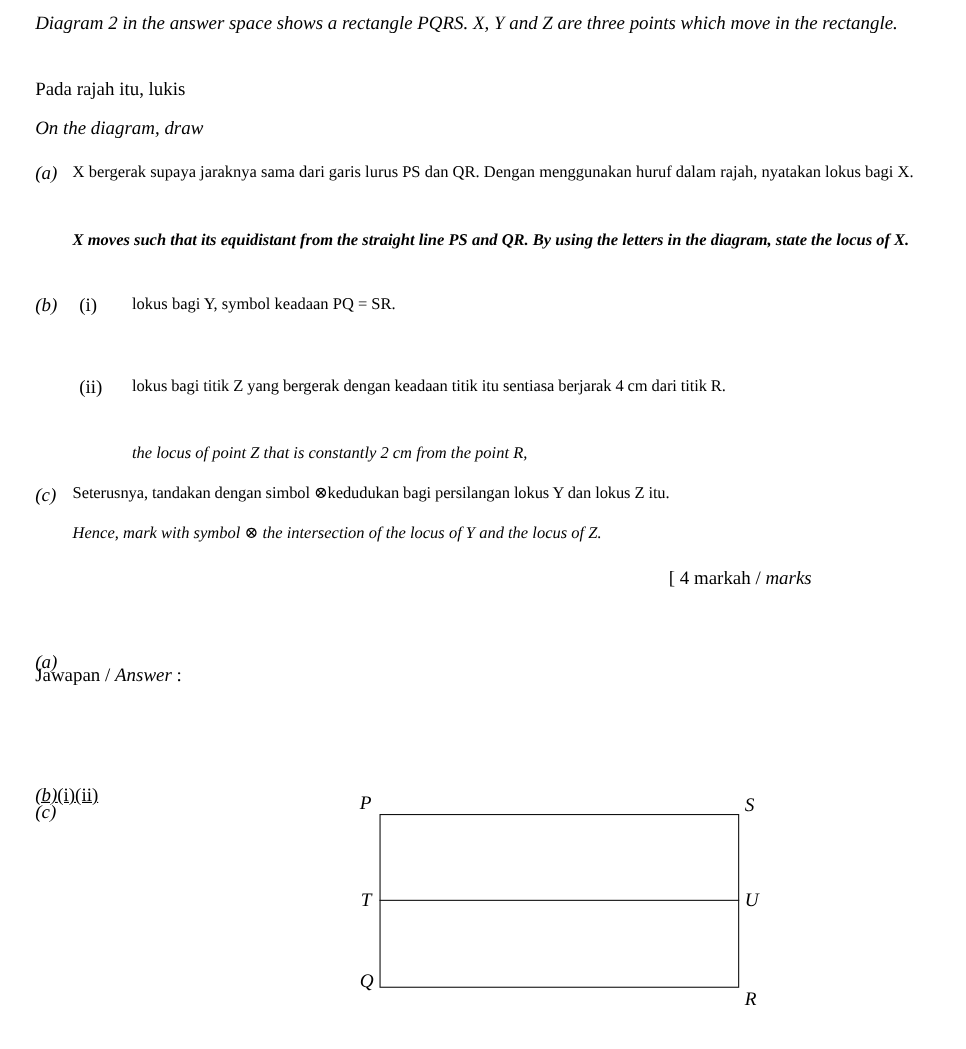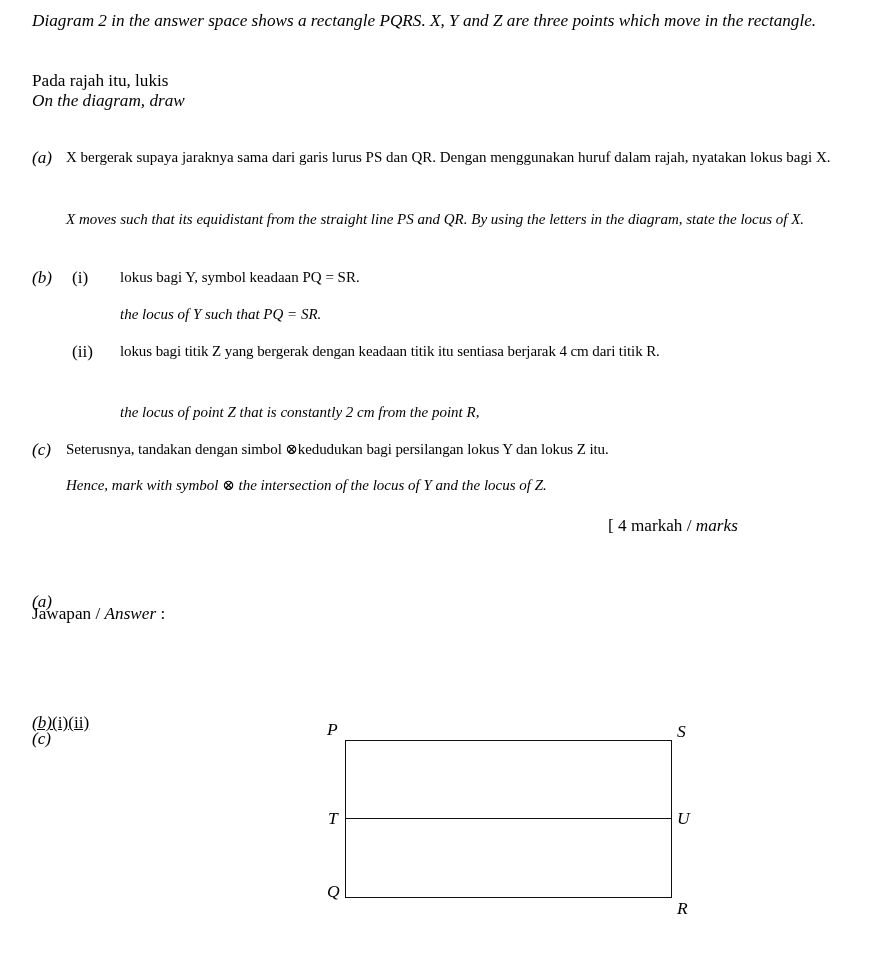--- a/index.html
+++ b/index.html
@@ -96,40 +96,35 @@
 </style>
 </head>
 <body>
 
 <div class="page">
 
   <div class="blk it" style="left:32px; top:8px; width:846px;">Diagram 2 in the answer space shows a rectangle PQRS. X, Y and Z are three  points which move in the rectangle.</div>
 
   <div class="blk" style="left:32px; top:68px; width:500px;">Pada rajah itu, lukis</div>
 
-  <div class="blk it" style="left:32px; top:88px; width:500px;">On the diagram, draw</div>
+  <div class="blk it" style="left:32px; top:104px; width:500px;">On the diagram, draw</div>
 
   <div class="row" style="left:32px; top:145px; width:846px;">
     <div class="lbl" style="width:34px;">(a)</div>
     <div class="body" style="width:812px;">X bergerak supaya jaraknya sama dari garis lurus PS dan QR. Dengan menggunakan huruf dalam rajah, nyatakan lokus bagi X.</div>
   </div>
   <div class="row" style="left:32px; top:207px; width:846px;">
     <div class="lbl" style="width:34px;"></div>
-    <div class="body it" style="width:812px;">X moves such that its equidistant from the straight line PS and QR. By using the letters in the diagram, state the locus of X.</div>
+    <div class="body it" style="width:812px;font-weight:bold;">X moves such that its equidistant from the straight line PS and QR. By using the letters in the diagram, state the locus of X.</div>
   </div>
 
   <div class="row" style="left:32px; top:265px; width:846px;">
     <div class="lbl" style="width:40px;">(b)</div>
     <div class="lbl lbl-up" style="width:48px;">(i)</div>
     <div class="body" style="width:758px;">lokus bagi Y, symbol keadaan PQ = SR.</div>
-  </div>
-  <div class="row" style="left:32px; top:302px; width:846px;">
-    <div class="lbl" style="width:40px;"></div>
-    <div class="lbl" style="width:48px;"></div>
-    <div class="body it" style="width:758px;">the locus of Y  such that PQ = SR.</div>
   </div>
 
   <div class="row" style="left:32px; top:339px; width:860px;">
     <div class="lbl" style="width:40px;"></div>
     <div class="lbl lbl-up" style="width:48px;">(ii)</div>
     <div class="body tight" style="width:772px;">lokus bagi titik Z yang bergerak dengan keadaan titik itu sentiasa berjarak 4 cm dari titik R.</div>
   </div>
   <div class="row" style="left:32px; top:400px; width:846px;">
     <div class="lbl" style="width:40px;"></div>
     <div class="lbl" style="width:48px;"></div>

